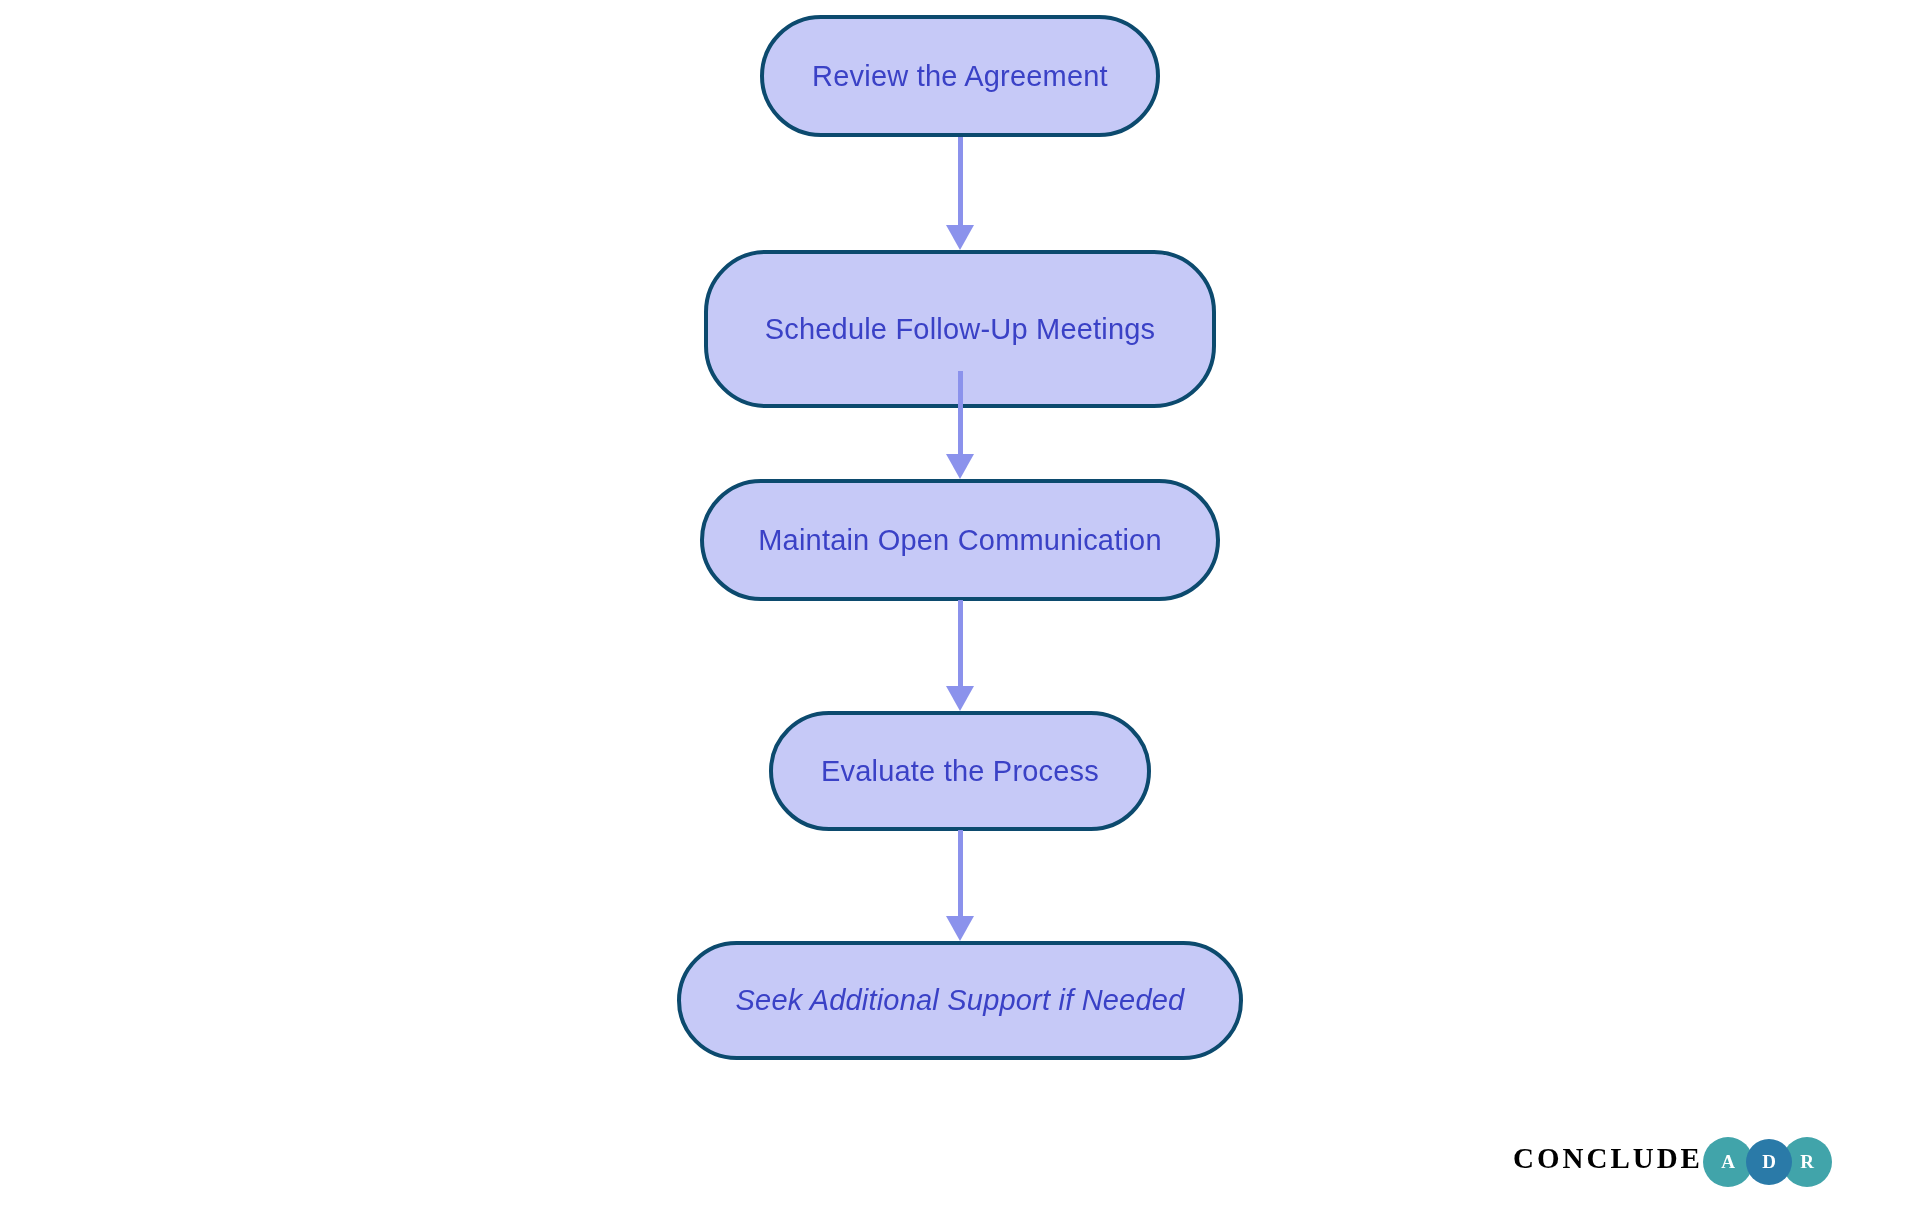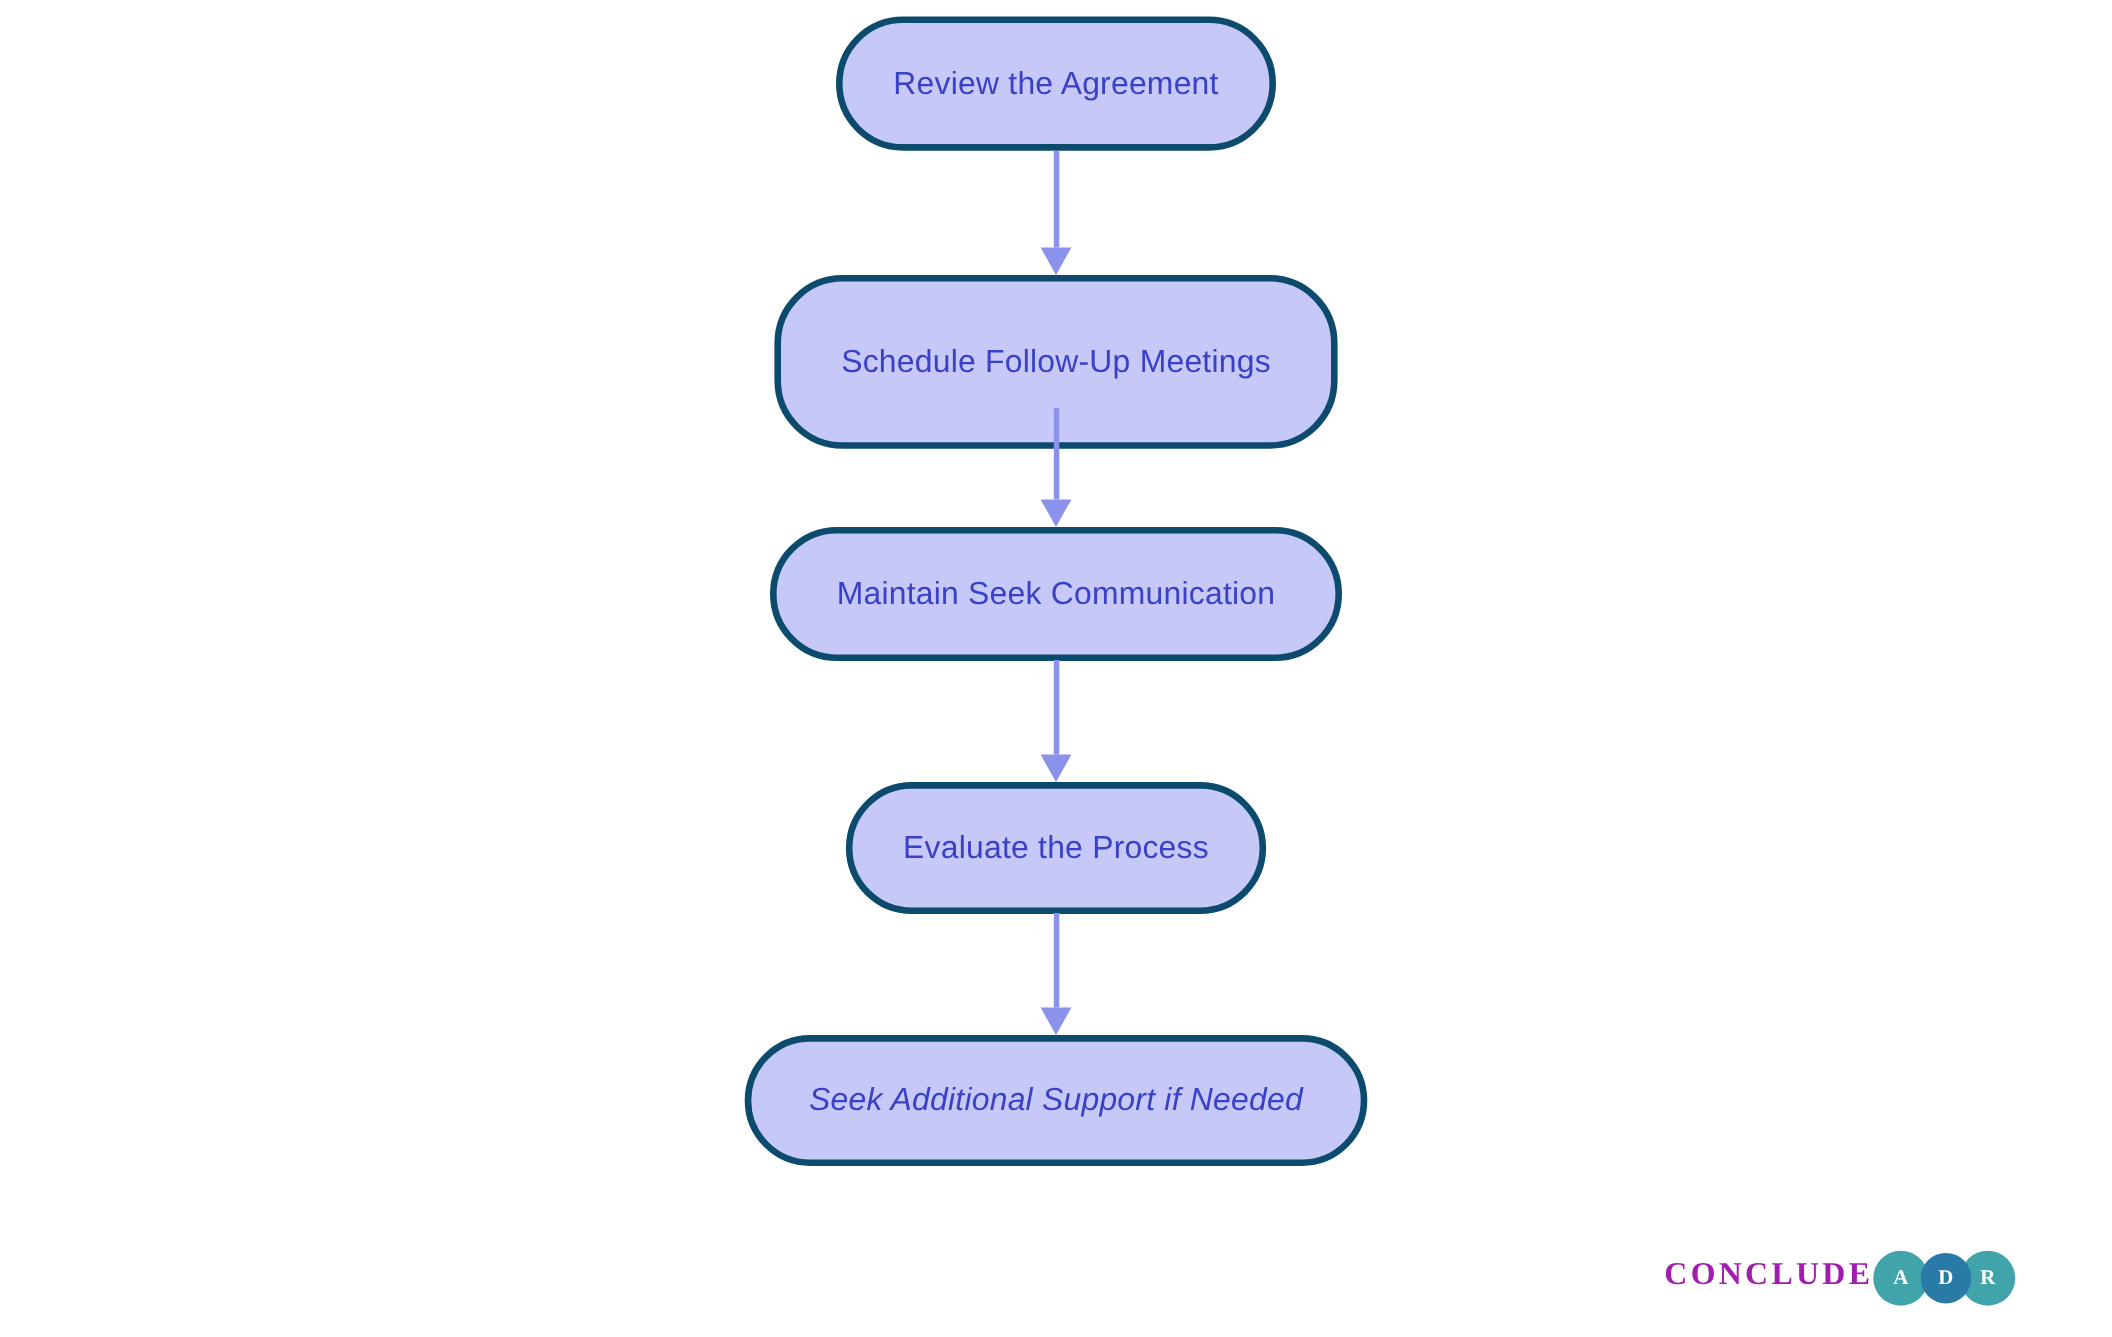--- a/index.html
+++ b/index.html
@@ -18,21 +18,21 @@
     font-family: "Liberation Sans", sans-serif;
   }
   
   .node {
     position: absolute;
     box-sizing: border-box;
     display: flex;
     align-items: center;
     justify-content: center;
     background: #c6c9f7;
-    border: 6px solid #0c4a6e;
+    border: 4px solid #0c4a6e;
     border-radius: 62px;
     color: #3a41c6;
     font-size: 29px;
     letter-spacing: 0.2px;
     text-align: center;
     white-space: nowrap;
   }
   .node-1 { left: 760px; top: 15px;  width: 400px; height: 122px; }
   .node-2 { left: 704px; top: 250px; width: 512px; height: 158px; }
   .node-3 { left: 700px; top: 479px; width: 520px; height: 122px; }
@@ -73,21 +73,21 @@
     height: 75px;
   }
   .logo-wordmark {
     position: absolute;
     left: 13px;
     top: 17px;
     font-family: "Liberation Serif", serif;
     font-weight: bold;
     font-size: 29px;
     letter-spacing: 3px;
-    color: #a21caf;
+    color: #000000;
   }
   .badge {
     position: absolute;
     border-radius: 50%;
     display: flex;
     align-items: center;
     justify-content: center;
     color: #ffffff;
     font-family: "Liberation Serif", serif;
     font-weight: bold;
@@ -102,21 +102,21 @@
 
 <div class="canvas">
 
   <div class="node node-1">
     <span>Review the Agreement</span>
   </div>
   <div class="node node-2">
     <span>Schedule Follow-Up Meetings</span>
   </div>
   <div class="node node-3">
-    <span>Maintain Seek Communication</span>
+    <span>Maintain Open Communication</span>
   </div>
   <div class="node node-4">
     <span>Evaluate the Process</span>
   </div>
   <div class="node node-5">
     <span>Seek Additional Support if Needed</span>
   </div>
 
   <div class="arrow-stem stem-1"></div>
   <div class="arrow-head head-1"></div>

